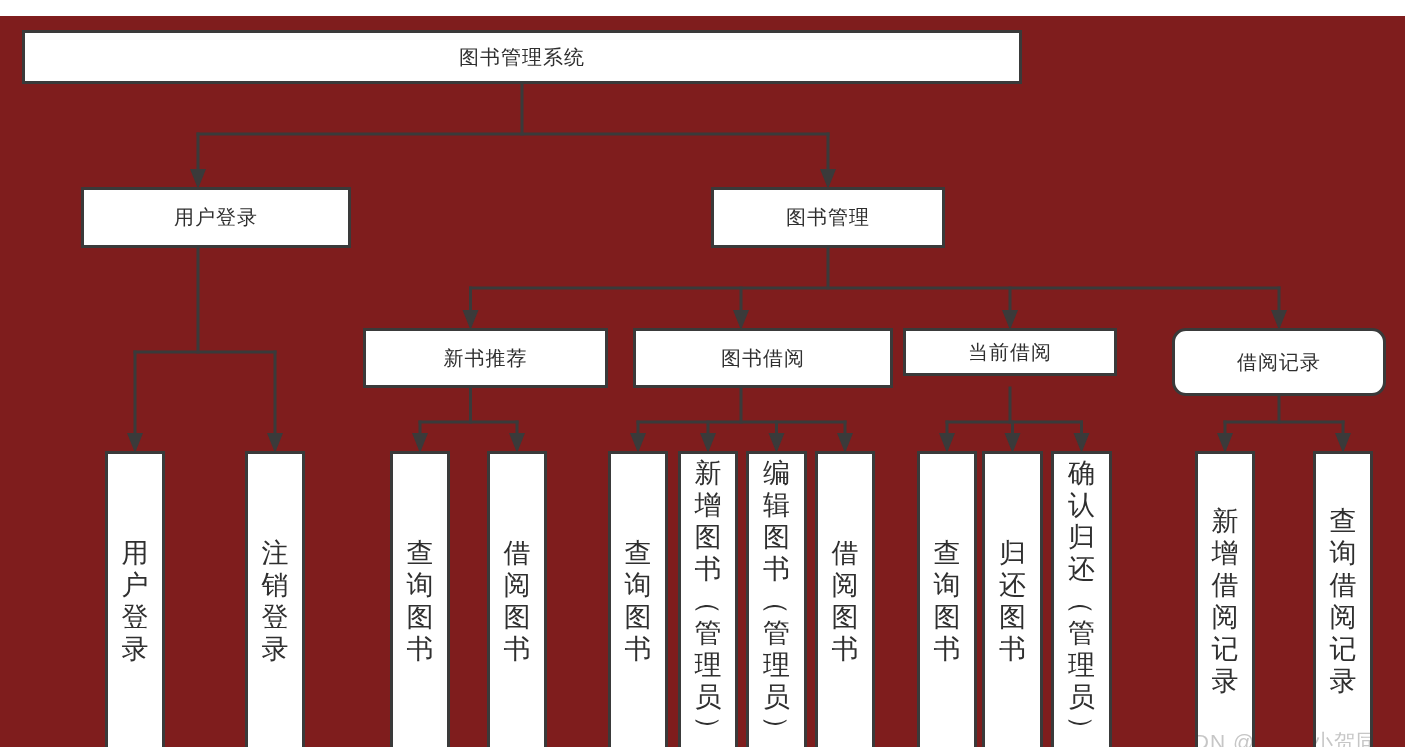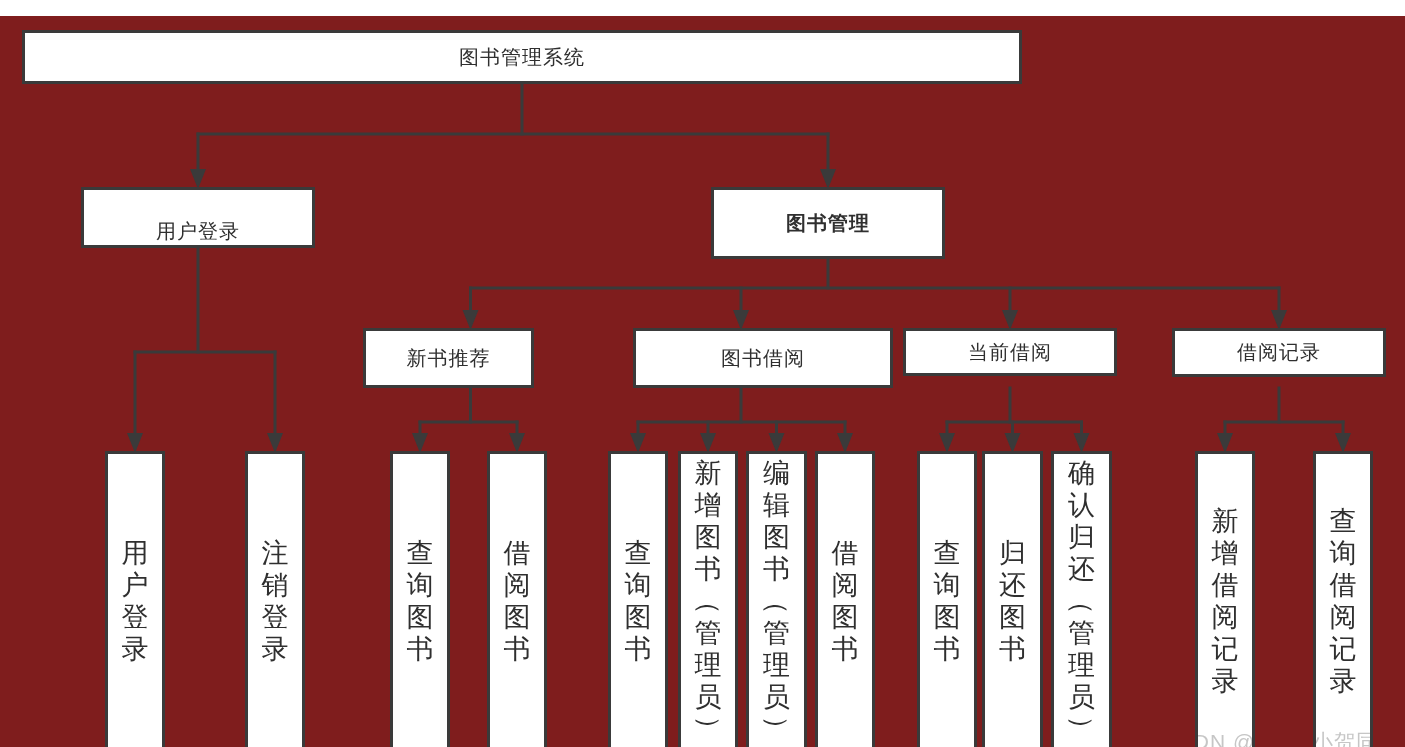--- a/index.html
+++ b/index.html
@@ -112,39 +112,39 @@
       <line x1="1225" y1="406" x2="1343" y2="406" stroke="#3a3a3a" stroke-width="3" stroke-linecap="square"></line>
       <line x1="1225" y1="406" x2="1225" y2="421" stroke="#3a3a3a" stroke-width="3" stroke-linecap="square"></line>
       <polygon points="1217,417 1233,417 1225,437" fill="#3a3a3a"></polygon>
       <line x1="1343" y1="406" x2="1343" y2="421" stroke="#3a3a3a" stroke-width="3" stroke-linecap="square"></line>
       <polygon points="1335,417 1351,417 1343,437" fill="#3a3a3a"></polygon>
     </svg>
   <div id="nodes">
       <div class="node h" style="left: 22px; top: 14px; width: 1000px; height: 54px;">
         <span class="lbl">图书管理系统</span>
       </div>
-      <div class="node h" style="left: 81px; top: 171px; width: 234px; height: 61px; align-items: flex-end;">
+      <div class="node h" style="left: 81px; top: 171px; width: 270px; height: 61px;">
         <span class="lbl">用户登录</span>
       </div>
       <div class="node v" style="left: 105px; top: 435px; width: 60px; height: 300px;">
         <span class="ch">用</span>
         <span class="ch">户</span>
         <span class="ch">登</span>
         <span class="ch">录</span>
       </div>
       <div class="node v" style="left: 245px; top: 435px; width: 60px; height: 300px;">
         <span class="ch">注</span>
         <span class="ch">销</span>
         <span class="ch">登</span>
         <span class="ch">录</span>
       </div>
-      <div class="node h" style="left: 711px; top: 171px; width: 234px; height: 72px; font-weight: bold;">
+      <div class="node h" style="left: 711px; top: 171px; width: 234px; height: 61px;">
         <span class="lbl">图书管理</span>
       </div>
-      <div class="node h" style="left: 363px; top: 312px; width: 171px; height: 60px;">
+      <div class="node h" style="left: 363px; top: 312px; width: 245px; height: 60px;">
         <span class="lbl">新书推荐</span>
       </div>
       <div class="node v" style="left: 390px; top: 435px; width: 60px; height: 300px;">
         <span class="ch">查</span>
         <span class="ch">询</span>
         <span class="ch">图</span>
         <span class="ch">书</span>
       </div>
       <div class="node v" style="left: 487px; top: 435px; width: 60px; height: 300px;">
         <span class="ch">借</span>
@@ -208,21 +208,21 @@
         <span class="ch">确</span>
         <span class="ch">认</span>
         <span class="ch">归</span>
         <span class="ch">还</span>
         <span class="ch rot">（</span>
         <span class="ch">管</span>
         <span class="ch">理</span>
         <span class="ch">员</span>
         <span class="ch rot">）</span>
       </div>
-      <div class="node h" style="left: 1172px; top: 312px; width: 214px; height: 49px;">
+      <div class="node h" style="left: 1172px; top: 312px; width: 214px; height: 68px; border-radius: 14px;">
         <span class="lbl">借阅记录</span>
       </div>
       <div class="node v" style="left: 1195px; top: 435px; width: 60px; height: 300px;">
         <span class="ch">新</span>
         <span class="ch">增</span>
         <span class="ch">借</span>
         <span class="ch">阅</span>
         <span class="ch">记</span>
         <span class="ch">录</span>
       </div>

